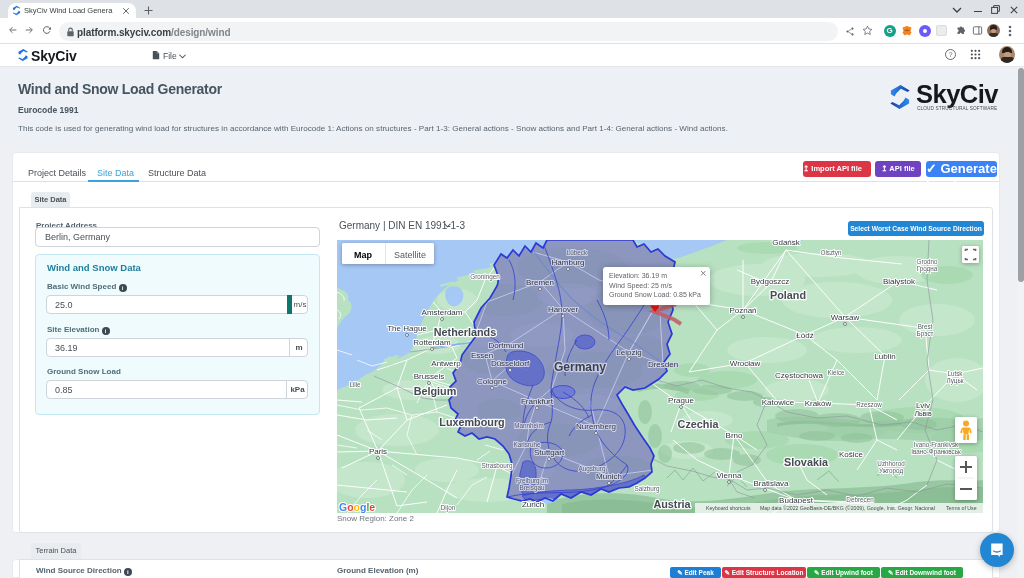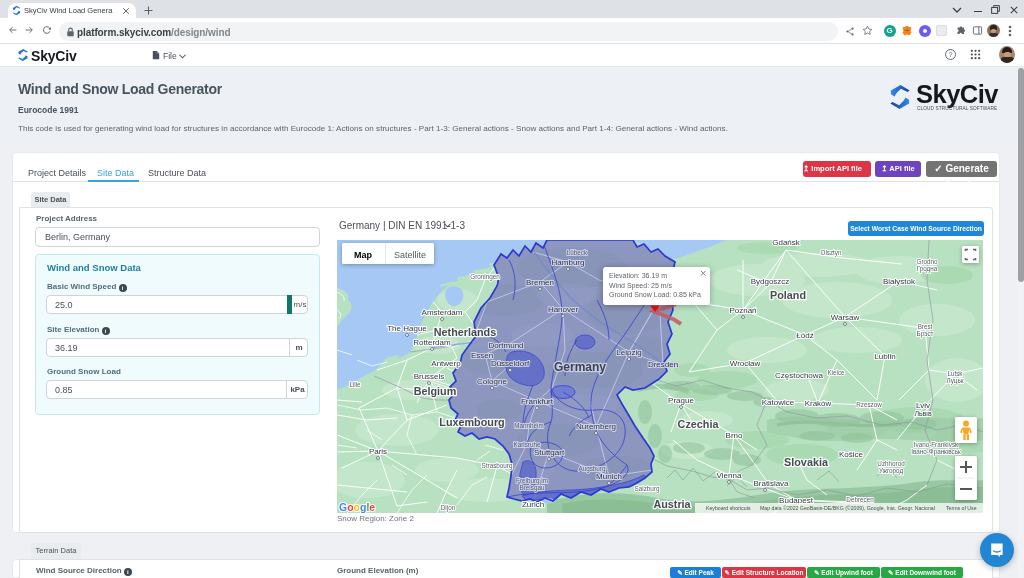--- a/index.html
+++ b/index.html
@@ -144,25 +144,25 @@
 
 <div class="abs" style="left:12px;top:152px;width:988px;height:381px;background:#fff;border:1px solid #e7eaed;border-radius:4px"></div>
 <div class="abs" style="left:12px;top:152px;width:988px;height:30px;border-bottom:1px solid #dee2e6"></div>
 <div class="abs" style="left:28px;top:168px;font-size:9px;color:#495057">Project Details</div>
 <div class="abs" style="left:97px;top:168px;font-size:9px;color:#38a3dd">Site Data</div>
 <div class="abs" style="left:148px;top:168px;font-size:9px;color:#495057">Structure Data</div>
 <div class="abs" style="left:88px;top:179.5px;width:51px;height:2.5px;background:#38a3dd"></div>
 
 <div class="abs" style="left:803px;top:161px;width:68px;height:16px;background:#dc3545;border-radius:3px;color:#fff;font-size:7.5px;font-weight:bold;text-align:left;line-height:16px">↥ Import API file</div>
 <div class="abs" style="left:875px;top:161px;width:46px;height:16px;background:#6f42c1;border-radius:3px;color:#fff;font-size:7.5px;font-weight:bold;text-align:center;line-height:16px">↥ API file</div>
-<div class="abs" style="left:926px;top:161px;width:71px;height:16px;background:#737373;border-radius:3px;color:#fff;font-size:10px;font-weight:bold;text-align:center;line-height:16px">✓ Generate Loads</div>
+<div class="abs" style="left:926px;top:161px;width:71px;height:16px;background:#3b82f6;border-radius:3px;color:#fff;font-size:13px;font-weight:bold;line-height:16px">✓ Generate Loads</div>
 
 <div class="abs" style="left:31px;top:192px;width:39px;height:16px;background:#e9ecef;border-radius:3px 3px 0 0;font-size:7.5px;font-weight:bold;color:#495057;text-align:center;line-height:16px">Site Data</div>
 <div class="abs" style="left:19px;top:207px;width:974px;height:326px;background:#fff;border:1px solid #dee2e6;border-radius:0 3px 3px 3px"></div>
-<div class="abs" style="left:36px;top:214px;font-size:8px;font-weight:bold;color:#546470">Project Address</div>
+<div class="abs" style="left:36px;top:221px;font-size:8px;font-weight:bold;color:#546470">Project Address</div>
 <div class="abs" style="left:35px;top:227px;width:285px;height:20px;border:1px solid #ced4da;border-radius:4px;background:#fff;font-size:9px;color:#495057;line-height:18px;padding-left:9px">Berlin, Germany</div>
 
 <div class="abs" style="left:35px;top:254px;width:285px;height:161px;background:#f0fbfd;border:1px solid #c3e8f2;border-radius:4px"></div>
 <div class="abs" style="left:47px;top:262px;font-size:9.5px;font-weight:bold;color:#1f7e9d">Wind and Snow Data</div>
 <div class="abs" style="left:47px;top:282px;font-size:8px;font-weight:bold;color:#4f6e7a">Basic Wind Speed <span style="display:inline-block;width:8px;height:8px;border-radius:50%;background:#3d4852;color:#f0fbfd;font-size:6px;text-align:center;line-height:8px;font-weight:bold;vertical-align:-1px">i</span></div>
 <div class="abs" style="left:46px;top:295px;width:262px;height:19px;border:1px solid #ced4da;border-radius:4px;background:#fff"></div>
 <div class="abs" style="left:55px;top:300px;font-size:9px;color:#495057">25.0</div>
 <div class="abs" style="left:287px;top:295px;width:21px;height:19px;border-left:5px solid #0f766e;font-size:8px;font-weight:normal;color:#495057;text-align:center;line-height:19px">m/s</div>
 <div class="abs" style="left:47px;top:325px;font-size:8px;font-weight:bold;color:#4f6e7a">Site Elevation <span style="display:inline-block;width:8px;height:8px;border-radius:50%;background:#3d4852;color:#f0fbfd;font-size:6px;text-align:center;line-height:8px;font-weight:bold;vertical-align:-1px">i</span></div>
 <div class="abs" style="left:46px;top:338px;width:262px;height:19px;border:1px solid #ced4da;border-radius:4px;background:#fff"></div>

